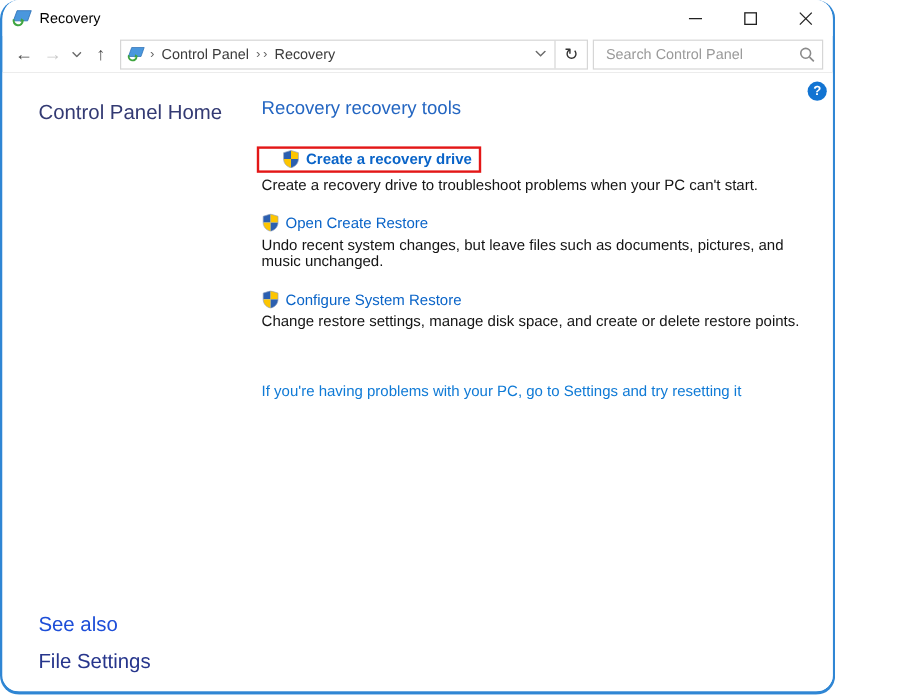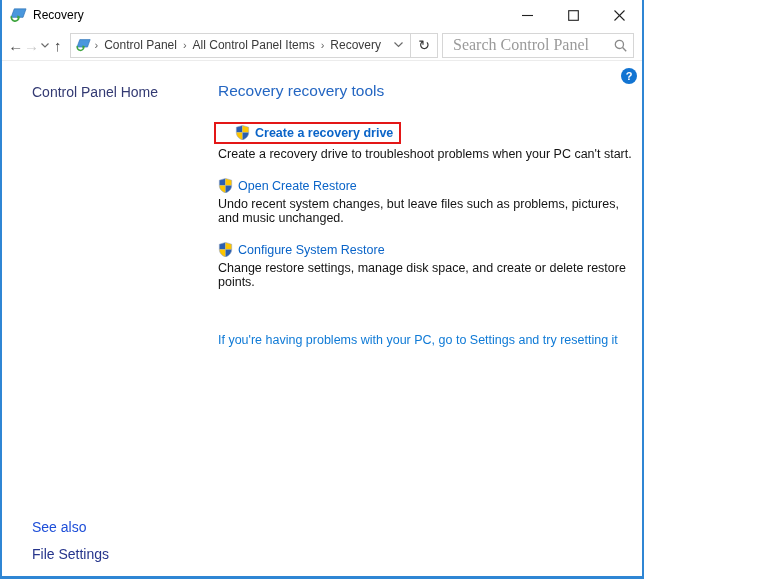--- a/index.html
+++ b/index.html
@@ -3,27 +3,28 @@
 <meta charset="utf-8">
 <style>
   * { box-sizing: border-box; }
   html,body { margin:0; padding:0; }
   body {
     width:768px; height:579px;
     font-family:"Liberation Sans", sans-serif;
     background:#fff;
   }
   .window {
-    width:644px; height:579px;
+    width:696px; height:579px;
     border-left:2px solid #2f86d4;
     border-right:2px solid #2f86d4;
     border-bottom:3px solid #2f86d4;
     background:#fff;
     display:flex; flex-direction:column;
     overflow:hidden;
+    border-radius:16px;
   }
   
   .titlebar {
     flex:0 0 30px;
     display:flex; align-items:center;
     padding-left:8px;
     background:#fff;
   }
   .app-icon { width:17px; height:16px; margin-right:6px; display:flex; }
   .title-text { font-size:12px; color:#000; }
@@ -68,32 +69,32 @@
     font-size:14px; color:#333;
   }
   .searchbox {
     width:192px; height:25px;
     border:1px solid #d6d6d6;
     display:flex; align-items:center;
     padding:0 6px 0 8px;
   }
   .searchbox input {
     border:none; outline:none; flex:1; min-width:0;
-    font-family:Liberation Serif, serif;
-    font-size:16px; color:#ec4899; background:transparent;
+    font-family:Liberation Sans, sans-serif;
+    font-size:12px; color:#ec4899; background:transparent;
   }
   .searchbox input::placeholder { color:#9a9a9a; }
   .search-glyph { flex:0 0 auto; display:flex; }
   
   .content { flex:1; display:flex; position:relative; background:#fff; }
   .sidebar {
     flex:0 0 216px;
     padding:23px 0 14px 30px;
     display:flex; flex-direction:column; justify-content:space-between;
-    font-size:14px;
+    font-size:17px;
     gap:47px;
   }
   .sidebar-home { color:#333a73; }
   .see-also { color:#1d4ed8; margin-bottom:11px; }
   .file-history { color:#26358c; }
   .main { flex:1; padding:21px 10px 0 0; position:relative; }
   .help-btn {
     position:absolute; top:7px; right:5px;
     width:16px; height:16px; border-radius:50%;
     background:#1274d2; color:#fff;
@@ -169,21 +170,20 @@
       <span class="addr-icon">
         <svg viewBox="0 0 18 16" width="15" height="14">
           <path d="M4.5 1.5 L17 1.5 L13.8 10.5 L1.2 10.5 Z" fill="#4a97dd" stroke="#2a6db3" stroke-width="0.7"></path>
           <path d="M1.6 9.2 a4 4 0 1 0 7.8 1.2" fill="none" stroke="#3fa53f" stroke-width="1.8"></path>
           <path d="M8 8.2 L11 10.2 L7.4 11.6 Z" fill="#3fa53f"></path>
         </svg>
       </span>
       <span class="crumb-sep">›</span>
       <span class="crumb">Control Panel</span>
       <span class="crumb-sep">›</span>
-      <span class="crumb">All Control Panel Items</span>
       <span class="crumb-sep">›</span>
       <span class="crumb">Recovery</span>
       <div class="addr-right">
         <span class="addr-chevron">
           <svg width="9" height="6" viewBox="0 0 9 6">
               <path d="M0.5 0.5 L4.5 4.5 L8.5 0.5" fill="none" stroke="#6b6b6b" stroke-width="1.2"></path>
             </svg>
         </span>
         <span class="addr-divider"></span>
         <span class="refresh-btn">↻</span>
@@ -252,21 +252,21 @@
               <g clip-path="url(#sh2)">
                 <rect x="0" y="0" width="8" height="8" fill="#2b5fb0"></rect>
                 <rect x="8" y="0" width="8" height="8" fill="#fdc500"></rect>
                 <rect x="0" y="8" width="8" height="8" fill="#fdc500"></rect>
                 <rect x="8" y="8" width="8" height="8" fill="#2b5fb0"></rect>
               </g>
               <path d="M8 0.4 L14.6 2.4 V8 C14.6 12 11.6 14.8 8 15.9 C4.4 14.8 1.4 12 1.4 8 V2.4 Z" fill="none" stroke="#93a3bf" stroke-width="0.6"></path>
             </svg>
             <a class="task-link" href="#">Open Create Restore</a>
           </div>
-          <div class="task-desc">Undo recent system changes, but leave files such as problems, pictures, and music unchanged.</div>
+          <div class="task-desc">Undo recent system changes, but leave files such as documents, pictures, and music unchanged.</div>
         </div>
 
         <div class="task">
           <div class="task-link-row">
             <svg class="shield" viewBox="0 0 16 16">
               <defs>
                   <clipPath id="sh3">
                     <path d="M8 0.4 L14.6 2.4 V8 C14.6 12 11.6 14.8 8 15.9 C4.4 14.8 1.4 12 1.4 8 V2.4 Z"></path>
                   </clipPath>
                 </defs>

